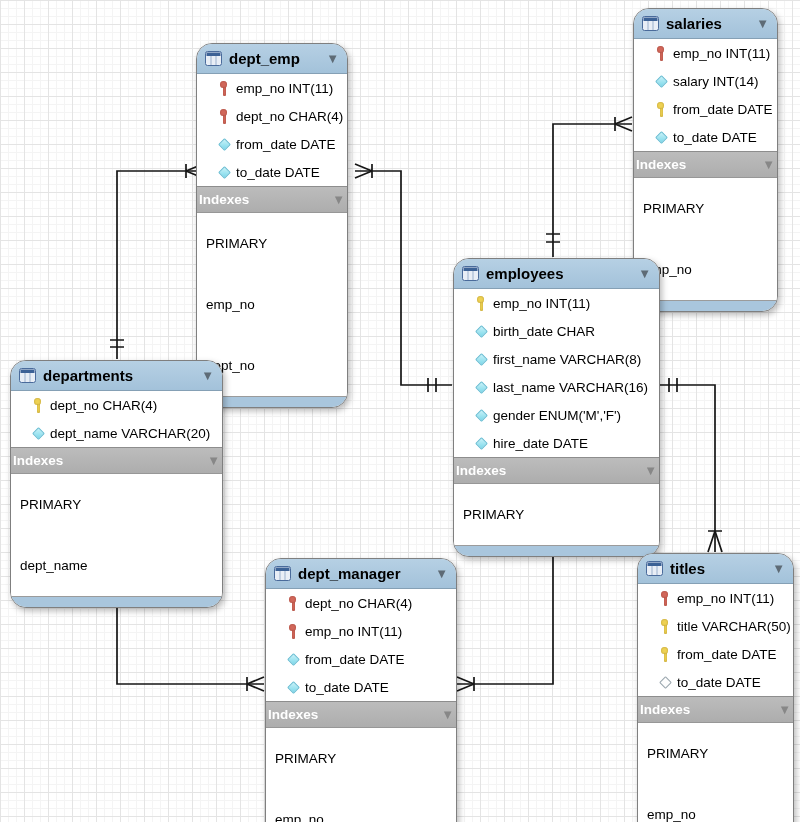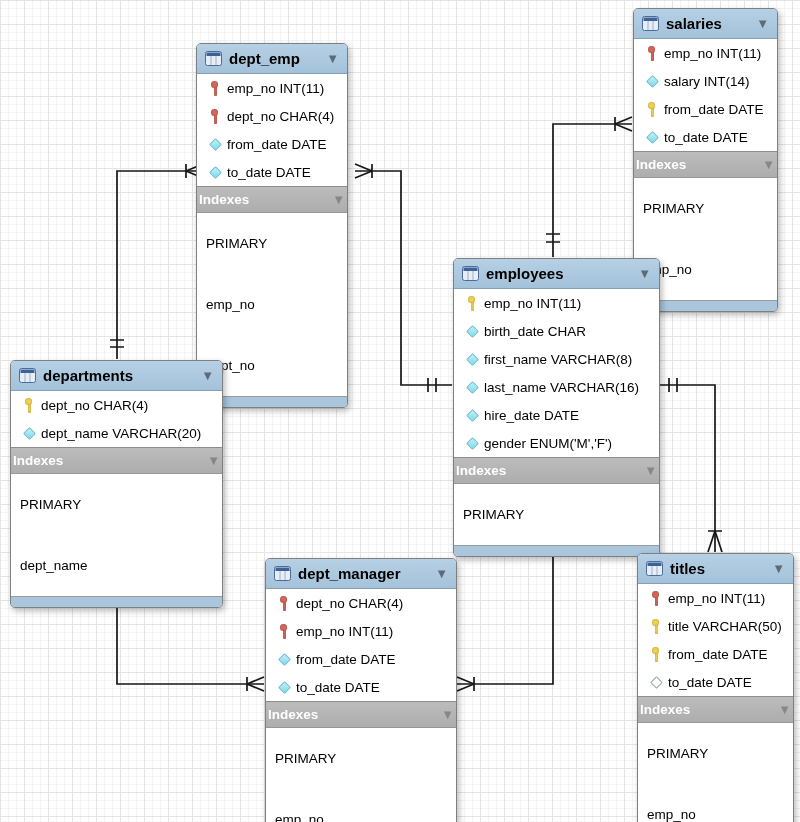--- a/index.html
+++ b/index.html
@@ -10,36 +10,36 @@
     background-image:
       linear-gradient(#e4e4e4 1px, transparent 1px),
       linear-gradient(90deg, #e4e4e4 1px, transparent 1px),
       linear-gradient(#f4f4f4 1px, transparent 1px),
       linear-gradient(90deg, #f4f4f4 1px, transparent 1px);
     background-size:24px 24px, 24px 24px, 8px 8px, 8px 8px;
   }
   .table{
     position:absolute;
     border:1px solid #7f7f7f;
-    border-radius:5px;
+    border-radius:16px;
     overflow:hidden;
     background:#fff;
     box-shadow:2px 3px 6px rgba(0,0,0,.28);
     z-index:2;
   }
   .thead{
     height:29px;display:flex;align-items:center;gap:7px;
     padding:0 8px;background:linear-gradient(#b6d0e4,#a3c2da);
     border-bottom:1px solid #85a0b5;
   }
   .tname{font-size:15px;font-weight:bold;color:#000;}
   .tri{margin-left:auto;font-size:13px;line-height:1;}
   .thead .tri{color:#5e6b76;}
   .cols{background:#fff;}
-  .crow{height:28px;display:flex;align-items:center;gap:7px;padding:0 13px;background:#fff;}
+  .crow{height:28px;display:flex;align-items:center;gap:7px;padding:0 22px;background:#fff;}
   .ctext{font-size:13.5px;color:#000;white-space:nowrap;}
   .ibar{
     height:25px;display:flex;align-items:center;padding:0 2px;
     background:linear-gradient(#bcbcbc,#adadad);
     border-top:1px solid #8d8d8d;border-bottom:1px solid #979797;
   }
   .ibar .ilabel{font-size:13.5px;font-weight:bold;color:#fff;}
   .ibar .tri{color:#878787;}
   .irow{height:27px;display:flex;align-items:center;padding:17px 9px;background:#fff;}
   .irow .itext{font-size:13.5px;color:#000;}
@@ -221,25 +221,25 @@
     <div class="crow">
       <span class="cicon" data-icon="cyan-diamond"></span>
       <span class="ctext">first_name VARCHAR(8)</span>
     </div>
     <div class="crow">
       <span class="cicon" data-icon="cyan-diamond"></span>
       <span class="ctext">last_name VARCHAR(16)</span>
     </div>
     <div class="crow">
       <span class="cicon" data-icon="cyan-diamond"></span>
+      <span class="ctext">gender ENUM('M','F')</span>
+    </div>
+    <div class="crow">
+      <span class="cicon" data-icon="cyan-diamond"></span>
       <span class="ctext">hire_date DATE</span>
-    </div>
-    <div class="crow">
-      <span class="cicon" data-icon="cyan-diamond"></span>
-      <span class="ctext">gender ENUM('M','F')</span>
     </div>
   </div>
   <div class="ibar">
     <span class="ilabel">Indexes</span>
     <span class="tri">▼</span>
   </div>
   <div class="irow">
       <span class="itext">PRIMARY</span>
     </div>
   <div class="tfoot"></div>

